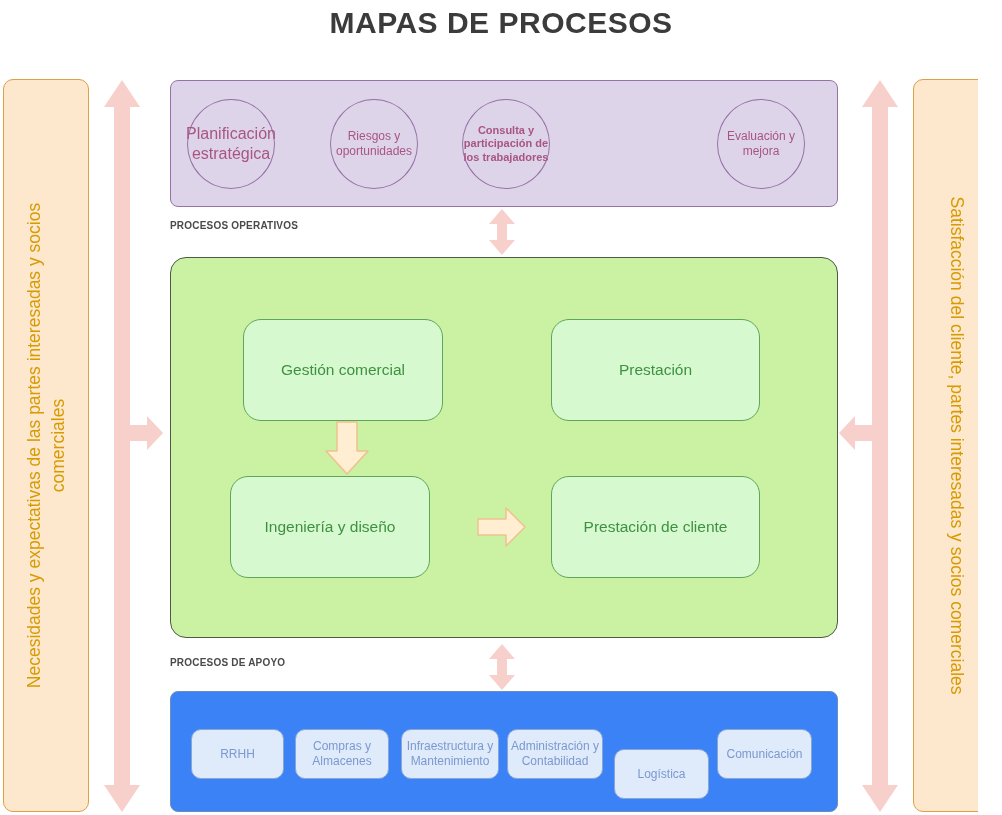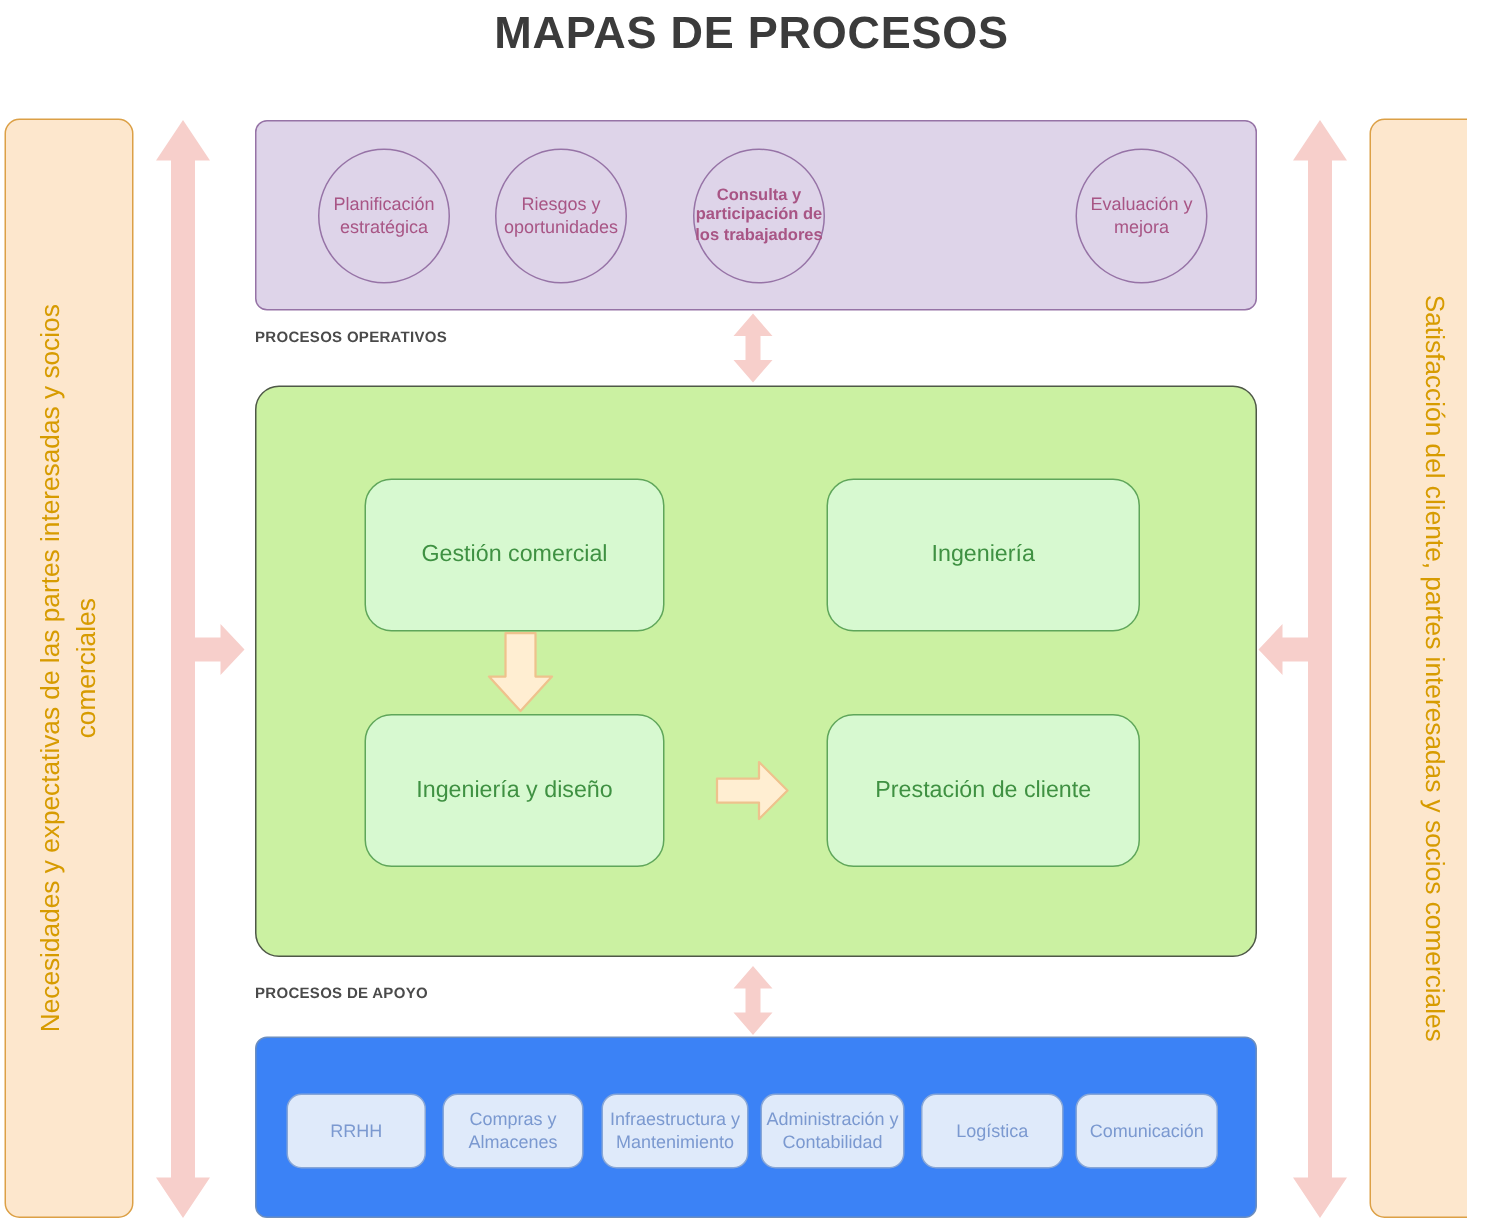--- a/index.html
+++ b/index.html
@@ -31,21 +31,21 @@
   #strategic-box{
     left:170px;top:80px;width:668px;height:127px;border-radius:8px;
     background:#ded4e9;border:1.5px solid #9673a6;
   }
   .circle{
     position:absolute;top:18px;width:88px;height:90px;border-radius:50%;
     border:1.3px solid #9673a6;display:flex;align-items:center;justify-content:center;
     text-align:center;color:#a85585;line-height:1.22;white-space:pre-line;
     box-sizing:border-box;
   }
-  .circle.c1{left:41px;font-size:12px;}
+  .circle.c1{left:16px;font-size:16px;}
   .circle.c2{left:159px;font-size:12px;}
   .circle.c3{left:291px;font-size:11px;font-weight:bold;}
   .circle.c4{left:413px;font-size:10.8px;}
   .circle.c5{left:546px;font-size:12px;}
   
   .section-heading{
     font-size:10px;font-weight:bold;color:#4a4a4a;letter-spacing:.2px;
   }
   #heading-operative{left:170px;top:220px;}
   #heading-support{left:170px;top:657px;}
@@ -54,39 +54,39 @@
     left:170px;top:257px;width:668px;height:381px;border-radius:16px;
     background:#cbf1a2;border:1.5px solid #4e5847;
   }
   .process-box{
     border-radius:18px;background:#d7f9d0;border:1.5px solid #5fa65a;
     display:flex;align-items:center;justify-content:center;text-align:center;
     color:#3f9142;font-size:15.5px;
   }
   #proc-gestion{left:243px;top:319px;width:200px;height:102px;text-align:center;}
   #proc-produccion{left:551px;top:319px;width:209px;height:102px;}
-  #proc-ingenieria{left:243px;top:476px;width:200px;height:102px;}
+  #proc-ingenieria{left:230px;top:476px;width:200px;height:102px;}
   #proc-prestacion{left:551px;top:476px;width:209px;height:102px;}
   
   #support-box{
     left:170px;top:691px;width:668px;height:121px;border-radius:8px;
     background:#3b82f6;border:1.5px solid #6c8ebf;
   }
   .support-item{
     position:absolute;top:37px;height:50px;border-radius:10px;
     background:#dfeafa;border:1.5px solid #87a6d7;
     display:flex;align-items:center;justify-content:center;text-align:center;
     color:#7b99d0;font-size:12px;line-height:1.25;white-space:pre-line;
     box-sizing:border-box;
   }
   .support-item.s1{left:20px;width:93px;}
   .support-item.s2{left:124px;width:94px;}
   .support-item.s3{left:230px;width:98px;}
   .support-item.s4{left:336px;width:96px;}
-  .support-item.s5{left:443px;width:95px;}
+  .support-item.s5{left:443px;width:95px;margin-top:20px;}
   .support-item.s6{left:546px;width:95px;}
   
   #arrows{left:0;top:0;width:1002px;height:815px;pointer-events:none;}
 </style>
 </head>
 <body>
 
 <div id="canvas">
 
   <div id="title" class="abs">MAPAS DE PROCESOS</div>
@@ -107,21 +107,21 @@
 participación de
 los trabajadores</div>
     <div class="circle c5">Evaluación y
 mejora</div>
   </div>
 
   <div id="heading-operative" class="abs section-heading">PROCESOS OPERATIVOS</div>
 
   <div id="operative-box" class="abs"></div>
   <div id="proc-gestion" class="abs process-box">Gestión comercial</div>
-  <div id="proc-produccion" class="abs process-box">Ingeniería</div>
+  <div id="proc-produccion" class="abs process-box">Prestación</div>
   <div id="proc-ingenieria" class="abs process-box">Ingeniería y diseño</div>
   <div id="proc-prestacion" class="abs process-box">Prestación de cliente</div>
 
   <div id="heading-support" class="abs section-heading">PROCESOS DE APOYO</div>
 
   <div id="support-box" class="abs">
     <div class="support-item s1">RRHH</div>
     <div class="support-item s2">Compras y
 Almacenes</div>
     <div class="support-item s3">Infraestructura y

